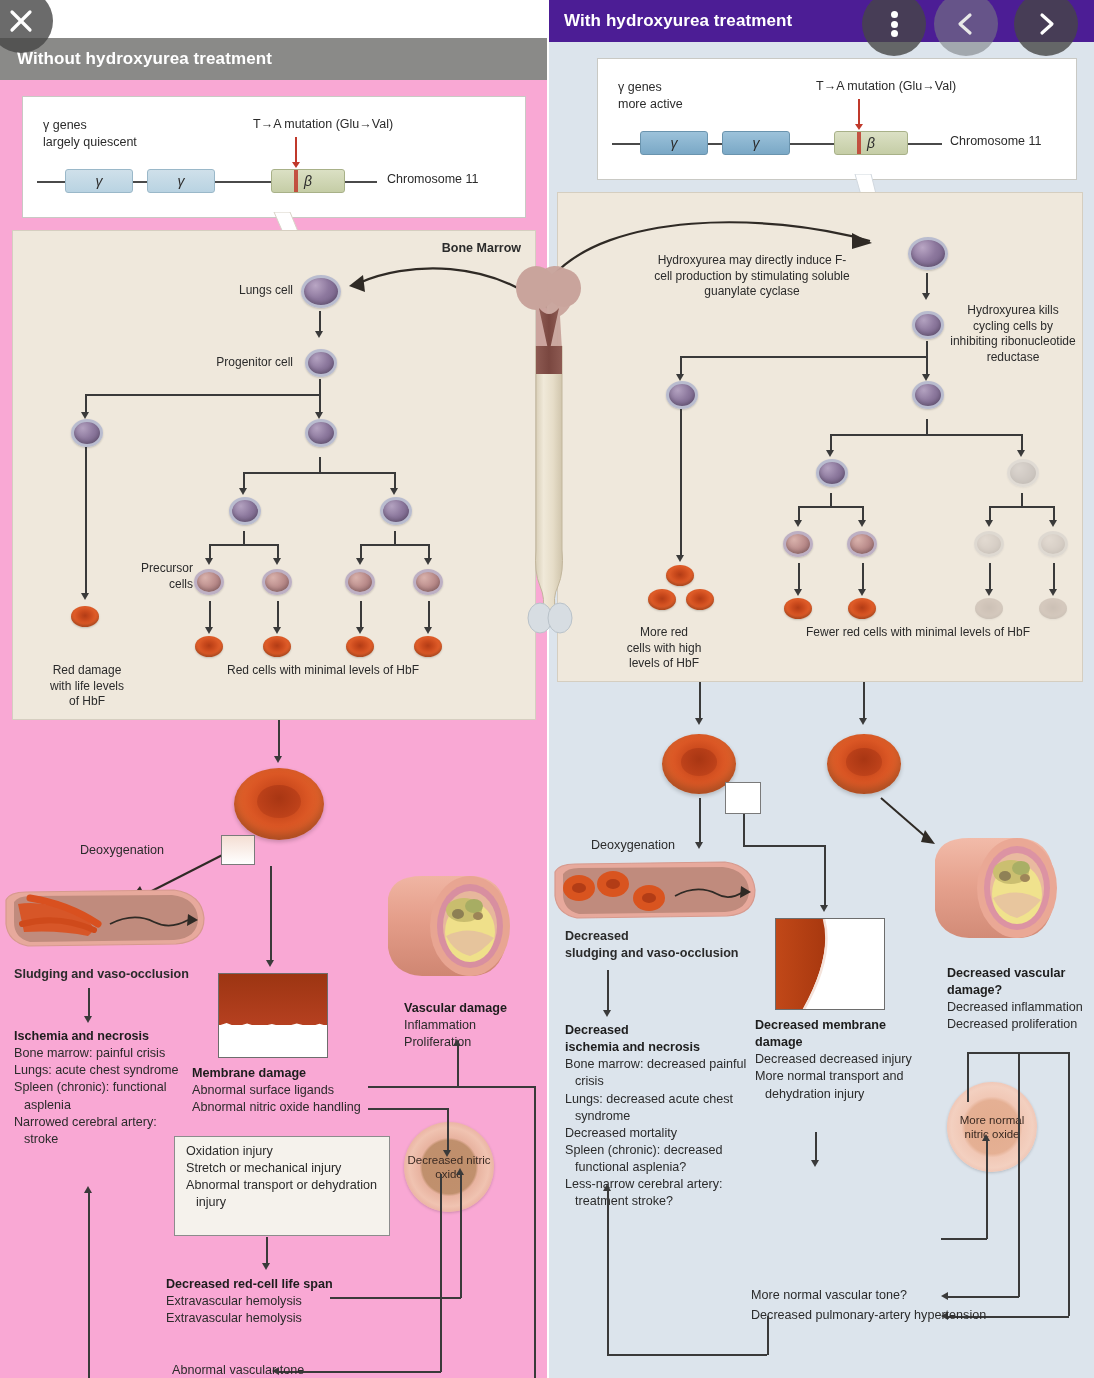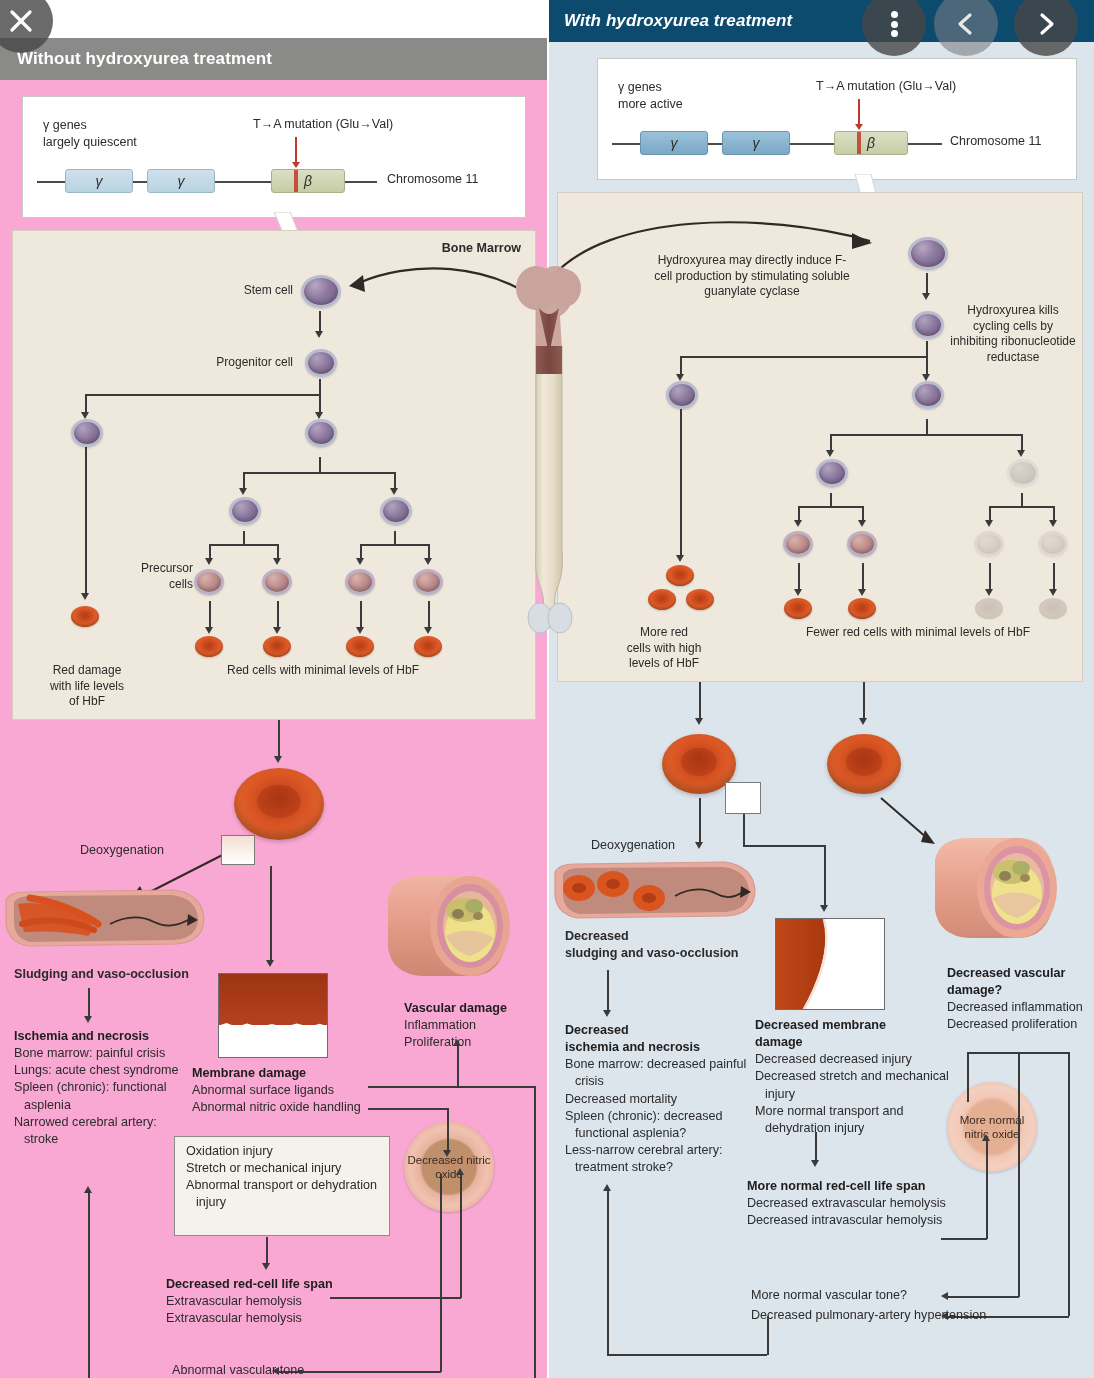--- a/index.html
+++ b/index.html
@@ -16,21 +16,21 @@
   .panel.left  { background:#f9a8d4;margin-top:38px; }
   .panel.right { background:#DCE4EC; }
   .panel.right::before{ content:""; position:absolute; left:0; top:0; bottom:0; width:2px; background:#fff; }
 
   .panel-header {
     height:42px; background:#7F7F7F; color:#fff;
     display:flex; align-items:center; padding-left:17px;
     font-size:17px; font-weight:bold; letter-spacing:.1px;
   }
   .panel.left  .panel-header { background:#8A8A88; }
-  .panel.right .panel-header { background:#0c4a6e;font-style:italic; }
+  .panel.right .panel-header { background:#4c1d95; }
 
   .panel-body { position:relative; height:1336px; }
 
   
   .gene-box{
     position:absolute; left:22px; top:16px; width:504px; height:122px;
     background:#fff; border:1px solid #C9C9C4;
   }
   .gene-label{ position:absolute; left:20px; top:20px; font-size:12.5px; color:#2b2b2b; line-height:1.35; }
   .gene-mut{ position:absolute; left:230px; top:20px; font-size:12.5px; color:#2b2b2b; white-space:nowrap; }
@@ -211,21 +211,21 @@
         <div class="arw down" style="left:410.5px;top:396px"></div>
 
         <svg style="position:absolute;left:330px;top:30px;width:220px;height:60px">
           <path d="M214,55 C150,-6 60,2 16,22" fill="none" stroke="#2f2a25" stroke-width="2.2"></path>
           <polygon points="20,14 6,25 22,31" fill="#2f2a25"></polygon>
         </svg>
 
         <div class="marrow-title" style="right:14px;top:10px">Bone Marrow</div>
 
         <div class="cell stem" style="left:288px;top:44px"></div>
-        <div class="cap r" style="left:180px;top:52px;width:100px">Stem cell</div>
+        <div class="cap r" style="left:180px;top:52px;width:100px">Lungs cell</div>
 
         <div class="cell prog" style="left:292px;top:118px"></div>
         <div class="cap r" style="left:150px;top:124px;width:130px">Progenitor cell</div>
 
         <div class="cell prog" style="left:58px;top:188px"></div>
         <div class="cell prog" style="left:292px;top:188px"></div>
 
         <div class="cell prog" style="left:216px;top:266px"></div>
         <div class="cell prog" style="left:367px;top:266px"></div>
 
@@ -534,20 +534,21 @@
         <span>Decreased</span><br>
         <span>sludging and vaso-occlusion</span>
       </div>
       <div class="ln v" style="left:60px;top:928px;height:42px"></div>
       <div class="arw down" style="left:55.5px;top:968px"></div>
 
       <div class="tb" style="left:18px;top:980px;width:198px">
         <b>Decreased</b><br>
         <b>ischemia and necrosis</b>
         <span class="ind">Bone marrow: decreased painful crisis</span>
+        <span class="ind">Lungs: decreased acute chest syndrome</span>
         <span class="ind">Decreased mortality</span>
         <span class="ind">Spleen (chronic): decreased functional asplenia?</span>
         <span class="ind">Less-narrow cerebral artery: treatment stroke?</span>
       </div>
 
       <div class="mini-box" style="left:178px;top:740px;width:36px;height:32px;background:#fff"></div>
       <div class="ln v" style="left:196px;top:772px;height:32px"></div>
       <div class="ln h" style="left:196px;top:803px;width:82px"></div>
       <div class="ln v" style="left:277px;top:803px;height:62px"></div>
       <div class="arw down" style="left:272.5px;top:863px"></div>
@@ -563,32 +564,26 @@
           <rect width="110" height="92" fill="#fff"></rect>
           <path d="M0,0 L48,0 Q56,38 26,92 L0,92 Z" fill="url(#memg)"></path>
           <path d="M48,0 Q58,38 27,92" stroke="#f4e3db" stroke-width="2.5" fill="none"></path>
         </svg>
       </div>
 
       <div class="tb" style="left:208px;top:975px;width:200px">
         <b>Decreased membrane</b><br>
         <b>damage</b>
         <span class="ind">Decreased decreased injury</span>
-        <span class="ind">Decreased stretch and mechanical injury</span>
         <span class="ind">More normal transport and dehydration injury</span>
       </div>
 
       <div class="ln v" style="left:268px;top:1090px;height:30px"></div>
       <div class="arw down" style="left:263.5px;top:1118px"></div>
 
-      <div class="tb" style="left:200px;top:1136px;width:210px">
-        <b>More normal red-cell life span</b>
-        <span class="ind">Decreased extravascular hemolysis</span>
-        <span class="ind">Decreased intravascular hemolysis</span>
-      </div>
 
       <svg style="position:absolute;left:378px;top:790px;width:155px;height:120px">
         <defs>
           <linearGradient id="vg2" x1="0" y1="0" x2="0" y2="1">
             <stop offset="0%" stop-color="#f2bba9"></stop>
               <stop offset="45%" stop-color="#e6a28e"></stop>
             <stop offset="100%" stop-color="#d28b77"></stop>
           </linearGradient>
         </defs>
         <path d="M10,28 Q14,6 44,6 L96,6 Q122,8 128,36 L128,74 Q122,104 96,106 L44,106 Q14,104 10,78 Z" fill="url(#vg2)"></path>

